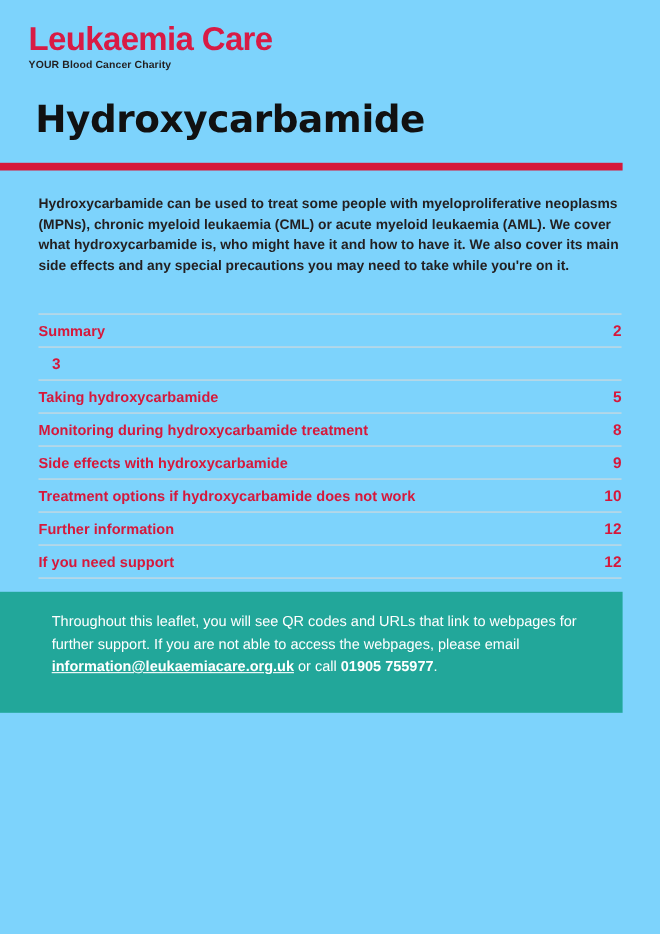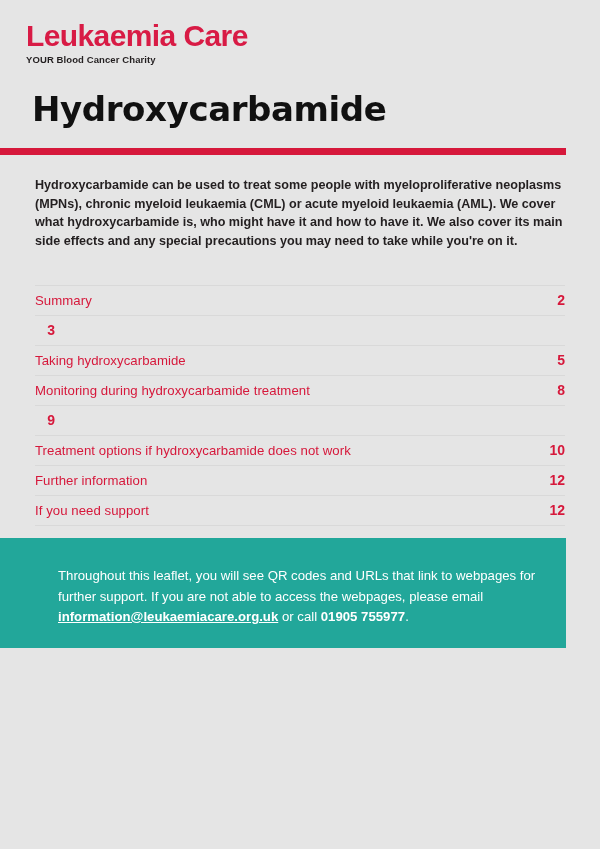--- a/index.html
+++ b/index.html
@@ -14,21 +14,21 @@
     position: relative;
     font-family: "Liberation Sans", sans-serif;
     color: #231f20;
     overflow: hidden;
   }
 
   .page {
     position: relative;
     width: 600px;
     height: 849px;
-    background: #e5e5e5;
+    background: #7dd3fc;
   }
 
   
   .logo-block {
     position: absolute;
     left: 26px;
     top: 20px;
     width: 300px;
   }
   .logo-wordmark {
@@ -104,21 +104,21 @@
     justify-content: space-between;
     border-bottom: 1px solid #d9d9d9;
     padding: 6px 0 7px 0;
     box-sizing: border-box;
   }
   .toc-row:first-child {
     border-top: 1px solid #d9d9d9;
   }
   .toc-label {
     font-size: 13.2px;
-    font-weight: normal;
+    font-weight: bold;
     color: #D6183B;
     letter-spacing: 0.05px;
   }
   .toc-page {
     font-size: 14px;
     font-weight: bold;
     color: #D6183B;
     text-align: right;
     min-width: 20px;
   }
@@ -131,21 +131,21 @@
     width: 566px;
     height: 110px;
     background: #22A79A;
     box-sizing: border-box;
   }
   .callout-text {
     position: absolute;
     left: 44px;
     top: 14px;
     width: 492px;
-    margin: 14px;
+    margin: 3px;
     color: #ffffff;
     font-size: 13.2px;
     line-height: 20.5px;
   }
   .callout-email {
     font-weight: bold;
     text-decoration: underline;
     color: #ffffff;
   }
   .callout-phone {
@@ -179,20 +179,21 @@
       </div>
       <div class="toc-row">
         <span class="toc-label">Taking hydroxycarbamide</span>
         <span class="toc-page">5</span>
       </div>
       <div class="toc-row">
         <span class="toc-label">Monitoring during hydroxycarbamide treatment</span>
         <span class="toc-page">8</span>
       </div>
       <div class="toc-row">
+        <span class="toc-label">Side effects with hydroxycarbamide</span>
         <span class="toc-page">9</span>
       </div>
       <div class="toc-row">
         <span class="toc-label">Treatment options if hydroxycarbamide does not work</span>
         <span class="toc-page">10</span>
       </div>
       <div class="toc-row">
         <span class="toc-label">Further information</span>
         <span class="toc-page">12</span>
       </div>

